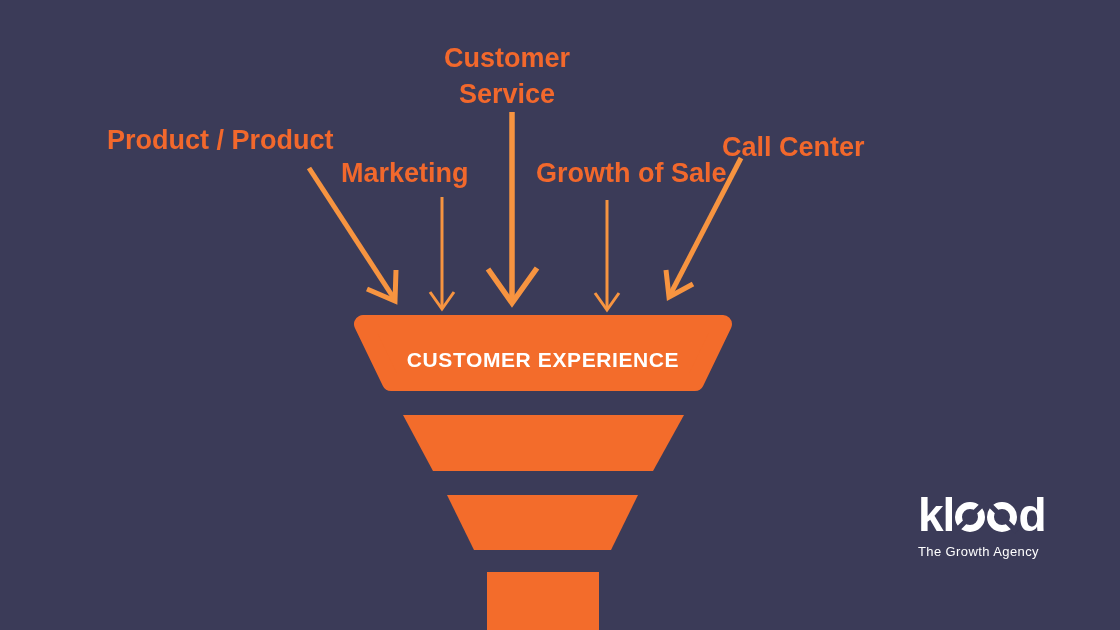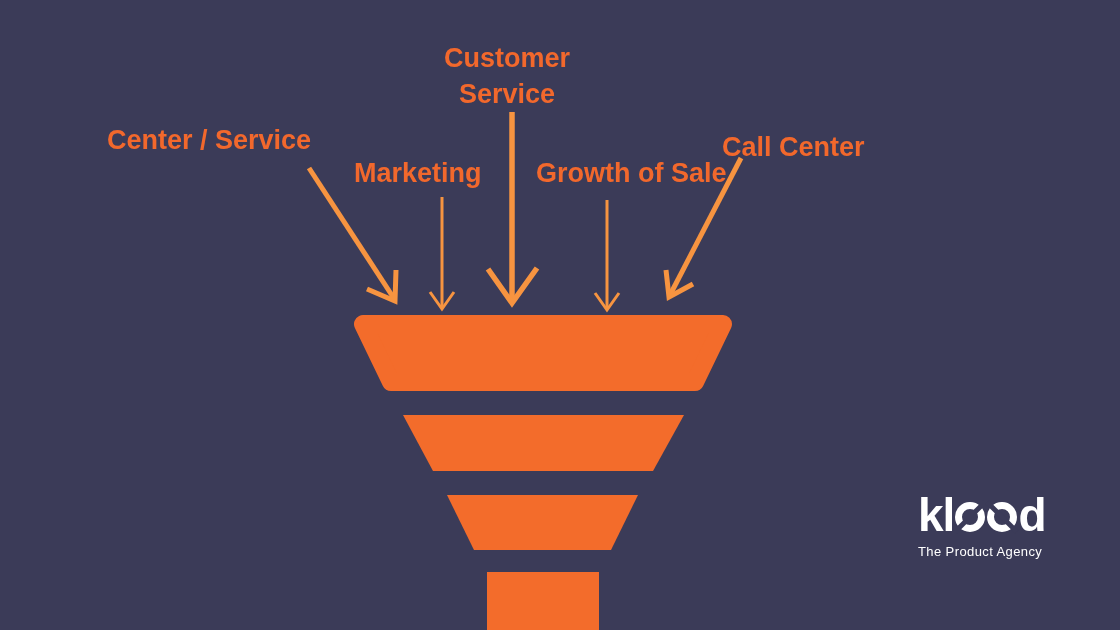--- a/index.html
+++ b/index.html
@@ -104,31 +104,32 @@
         <path d="M607,200 L607,308" stroke-width="3"></path>
         <path d="M595,293 L607,310 L619,293" stroke-width="3"></path>
       </g>
       <g>
         <path d="M741,158 L670,295" stroke-width="5"></path>
         <path d="M666,270 L669,297 L693,284" stroke-width="5"></path>
       </g>
     </g>
   </svg>
 
-  <div class="tp-label" style="left:107px;top:126px;">Center / Service</div>
+  <div class="tp-label" style="left:107px;top:126px;">Product / Product</div>
 
-  <div class="tp-label" style="left:354px;top:159px;">Marketing</div>
+  <div class="tp-label" style="left:341px;top:159px;">Marketing</div>
 
   <div class="tp-label centered" style="left:407px;top:40px;width:200px;text-align:center;">Customer Service</div>
 
   <div class="tp-label" style="left:536px;top:159px;">Growth of Sale</div>
 
   <div class="tp-label" style="left:722px;top:133px;">Call Center</div>
 
+  <div class="funnel-stage-label">CUSTOMER EXPERIENCE</div>
 
   <div class="logo" aria-label="klood">
     <div class="wordmark">
       <span>kl</span><span class="shutter-o o1"></span><span class="shutter-o o2"></span><span>d</span>
     </div>
-    <div class="tagline">The Product Agency</div>
+    <div class="tagline">The Growth Agency</div>
   </div>
 
 </div>
 
 </body></html>

